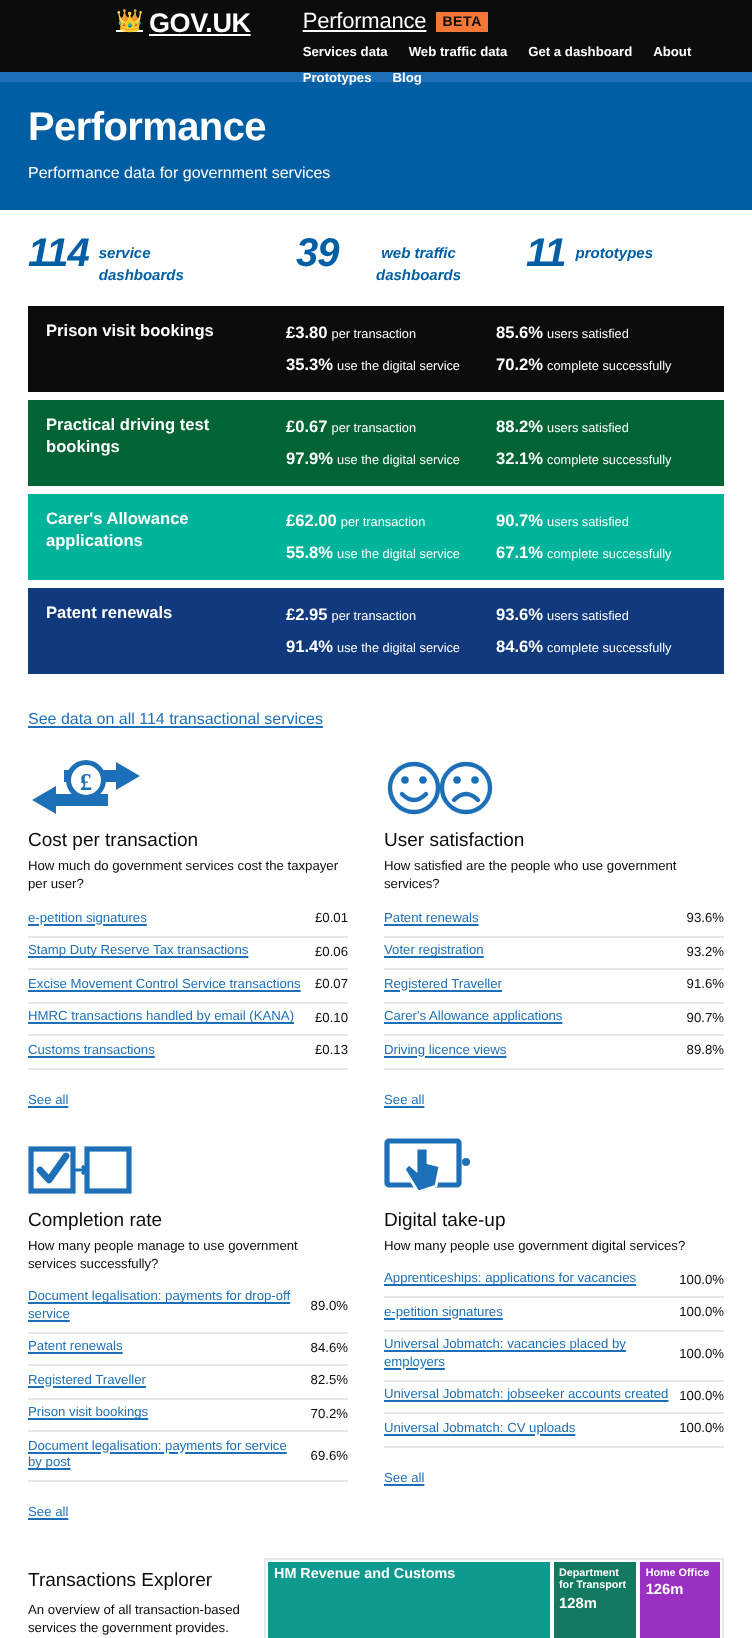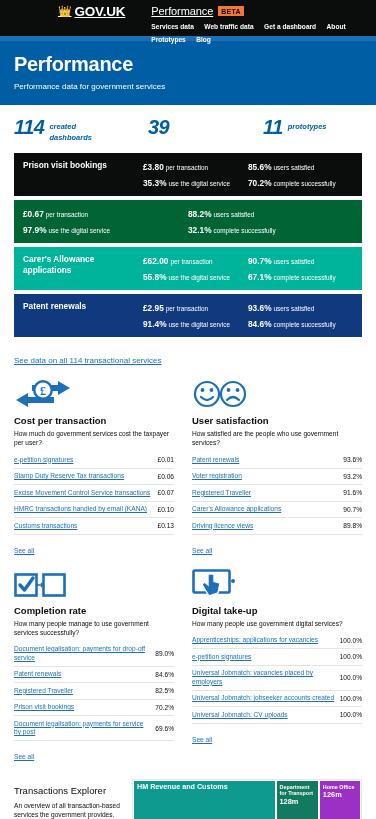--- a/index.html
+++ b/index.html
@@ -146,21 +146,21 @@
   }
   .kpi {
     width: 50%;
     padding-right: 14px;
     margin-bottom: 12px;
   }
   .kpi:nth-child(even) { padding-right: 0; padding-left: 4px; }
   .kpi-icon { height: 30px; margin-bottom: 6px; display: flex; align-items: flex-end; }
   .kpi h2 {
     font-size: 9.5px;
-    font-weight: bold;
+    font-weight: normal;
     color: #0b0c0c;
     margin-bottom: 3px;
   }
   .kpi .kdesc {
     font-size: 6.6px;
     color: #0b0c0c;
     line-height: 9px;
     margin-bottom: 5px;
   }
   .krow {
@@ -264,24 +264,25 @@
 <div class="blue-rule"></div>
 
 <div class="hero">
   <h1>Performance</h1>
   <p>Performance data for government services</p>
 </div>
 
 <div class="counts" id="counts">
     <div class="count-block c0">
       <span class="count-num">114</span>
-      <span class="count-label">created dashboards</span>
+      <span class="count-label">service dashboards</span>
     </div>
     <div class="count-block c1">
       <span class="count-num">39</span>
+      <span class="count-label">web traffic dashboards</span>
     </div>
     <div class="count-block c2">
       <span class="count-num">11</span>
       <span class="count-label">prototypes</span>
     </div>
   </div>
 
 <div class="service-rows" id="service-rows">
     <div class="srow" style="background: rgb(11, 12, 12);">
       <div class="sname">Prison visit bookings</div>
@@ -290,20 +291,21 @@
           <div class="mline"><span class="mval">£3.80</span><span class="mtxt">per transaction</span></div>
           <div class="mline"><span class="mval">35.3%</span><span class="mtxt">use the digital service</span></div>
         </div>
         <div class="mcol">
           <div class="mline"><span class="mval">85.6%</span><span class="mtxt">users satisfied</span></div>
           <div class="mline"><span class="mval">70.2%</span><span class="mtxt">complete successfully</span></div>
         </div>
       </div>
     </div>
     <div class="srow" style="background: rgb(0, 100, 53);">
+      <div class="sname">Practical driving test bookings</div>
       <div class="smetrics">
         <div class="mcol">
           <div class="mline"><span class="mval">£0.67</span><span class="mtxt">per transaction</span></div>
           <div class="mline"><span class="mval">97.9%</span><span class="mtxt">use the digital service</span></div>
         </div>
         <div class="mcol">
           <div class="mline"><span class="mval">88.2%</span><span class="mtxt">users satisfied</span></div>
           <div class="mline"><span class="mval">32.1%</span><span class="mtxt">complete successfully</span></div>
         </div>
       </div>

